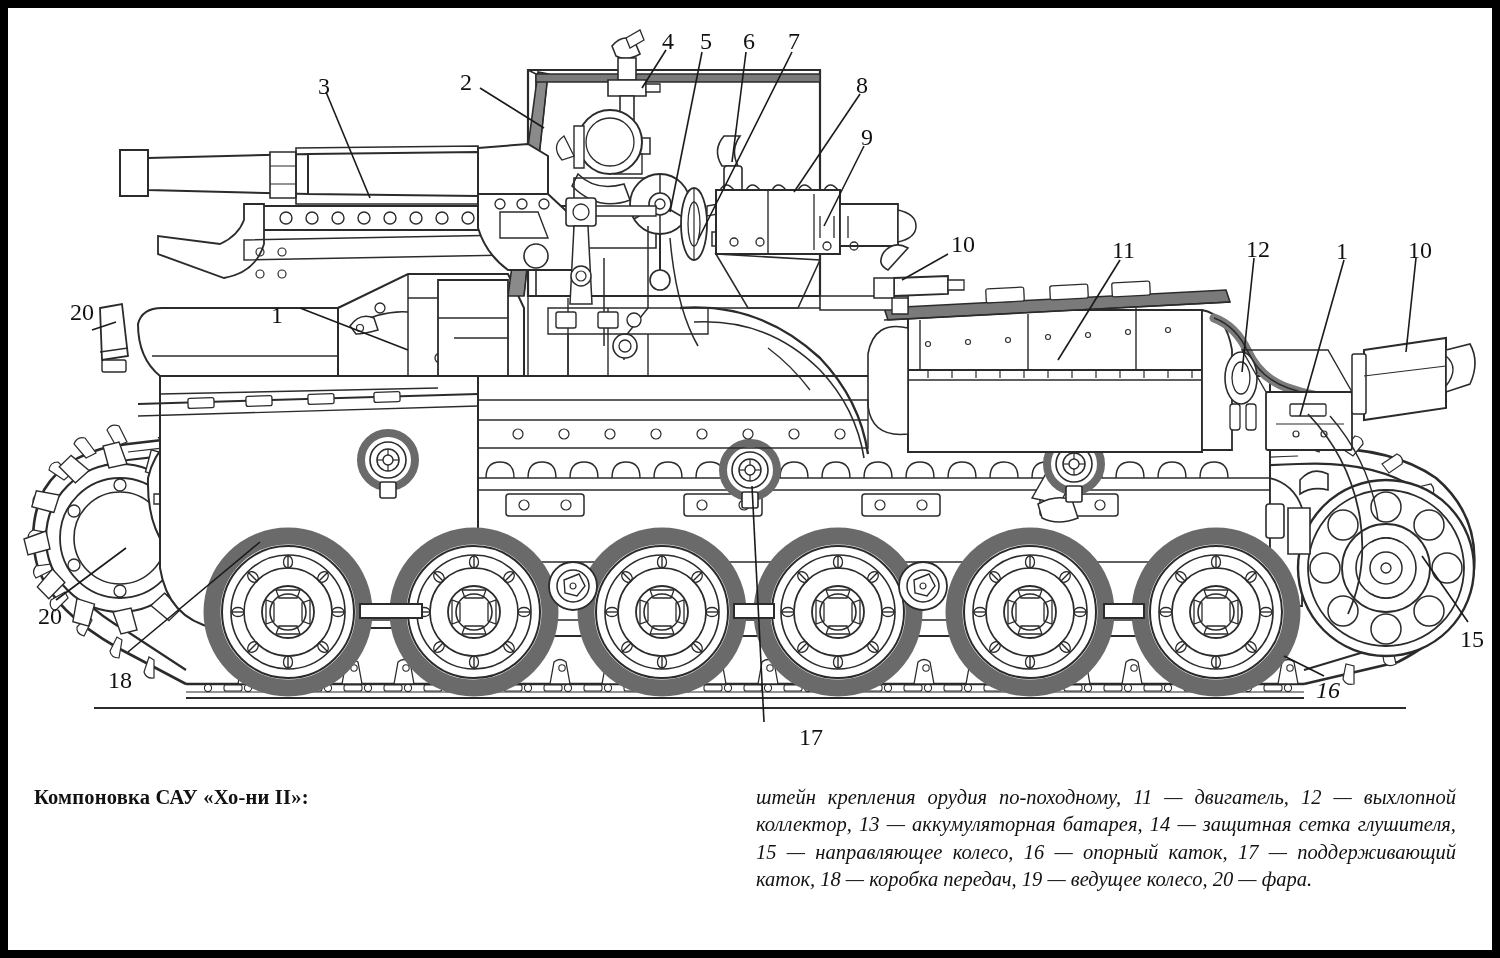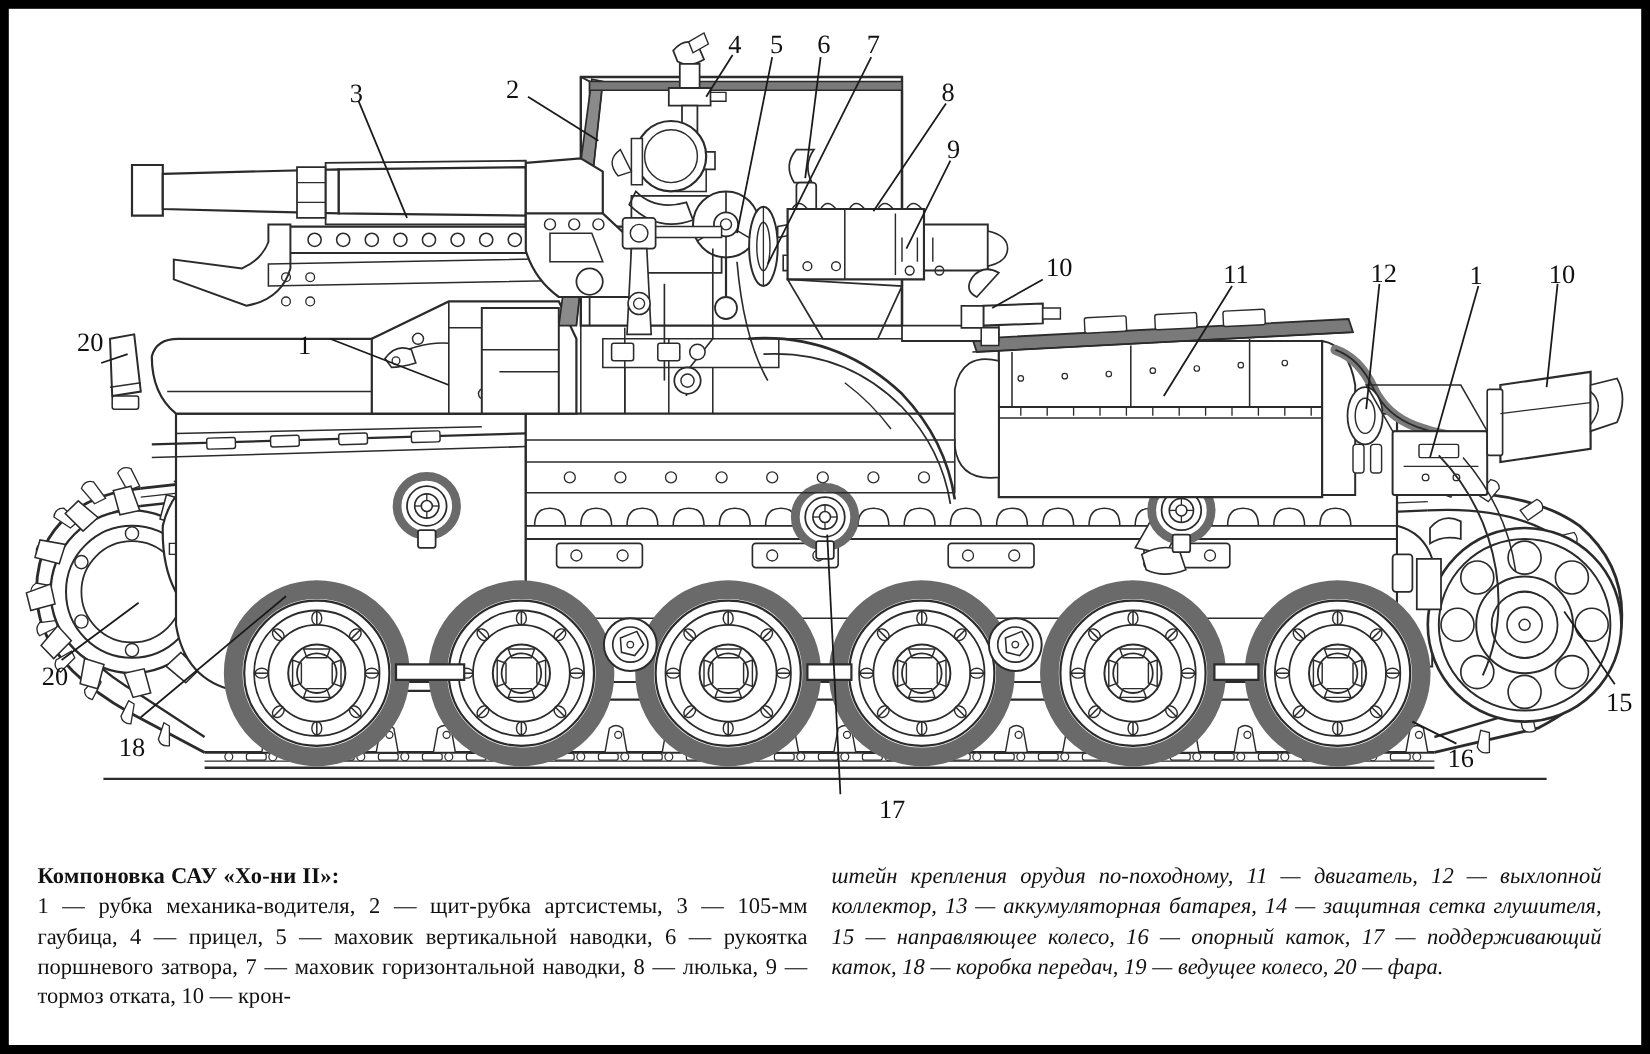--- a/index.html
+++ b/index.html
@@ -804,31 +804,30 @@
       <div class="callout" style="left:735px;top:21px;">6</div>
       <div class="callout" style="left:780px;top:21px;">7</div>
       <div class="callout" style="left:848px;top:65px;">8</div>
       <div class="callout" style="left:853px;top:117px;">9</div>
       <div class="callout" style="left:943px;top:224px;">10</div>
       <div class="callout" style="left:1104px;top:230px;">11</div>
       <div class="callout" style="left:1238px;top:229px;text-align:center;">12</div>
       <div class="callout" style="left:1328px;top:231px;">1</div>
       <div class="callout" style="left:1400px;top:230px;">10</div>
       <div class="callout" style="left:1452px;top:619px;">15</div>
-      <div class="callout" style="left:1308px;top:670px;">16</div>
+      <div class="callout" style="left:1308px;top:670px;font-style:italic;">16</div>
       <div class="callout" style="left:791px;top:717px;">17</div>
       <div class="callout" style="left:100px;top:660px;">18</div>
       <div class="callout" style="left:30px;top:596px;">20</div>
       <div class="callout" style="left:62px;top:292px;">20</div>
     </div>
 
     <div id="caption">
       <div class="capcol left">
         <span class="captitle">Компоновка САУ «Хо-ни II»:</span>
-        <span class="capbody">1 — рубка механика-водителя, 2 — щит-рубка артсистемы, 3 — 105-мм гаубица, 4 — прицел, 5 — маховик вертикальной наводки, 6 — рукоятка поршневого затвора, 7 — маховик горизонтальной наводки, 8 — люлька, 9 — тормоз отката, 10 — крон-</span>
       </div>
       <div class="capcol right">
         <span class="capbody">штейн крепления орудия по-походному, 11 — двигатель, 12 — выхлопной коллектор, 13 — аккумуляторная батарея, 14 — защитная сетка глушителя, 15 — направляющее колесо, 16 — опорный каток, 17 — поддерживающий каток, 18 — коробка передач, 19 — ведущее колесо, 20 — фара.</span>
       </div>
     </div>
 
   </div>
 </div>
 
 </body></html>

